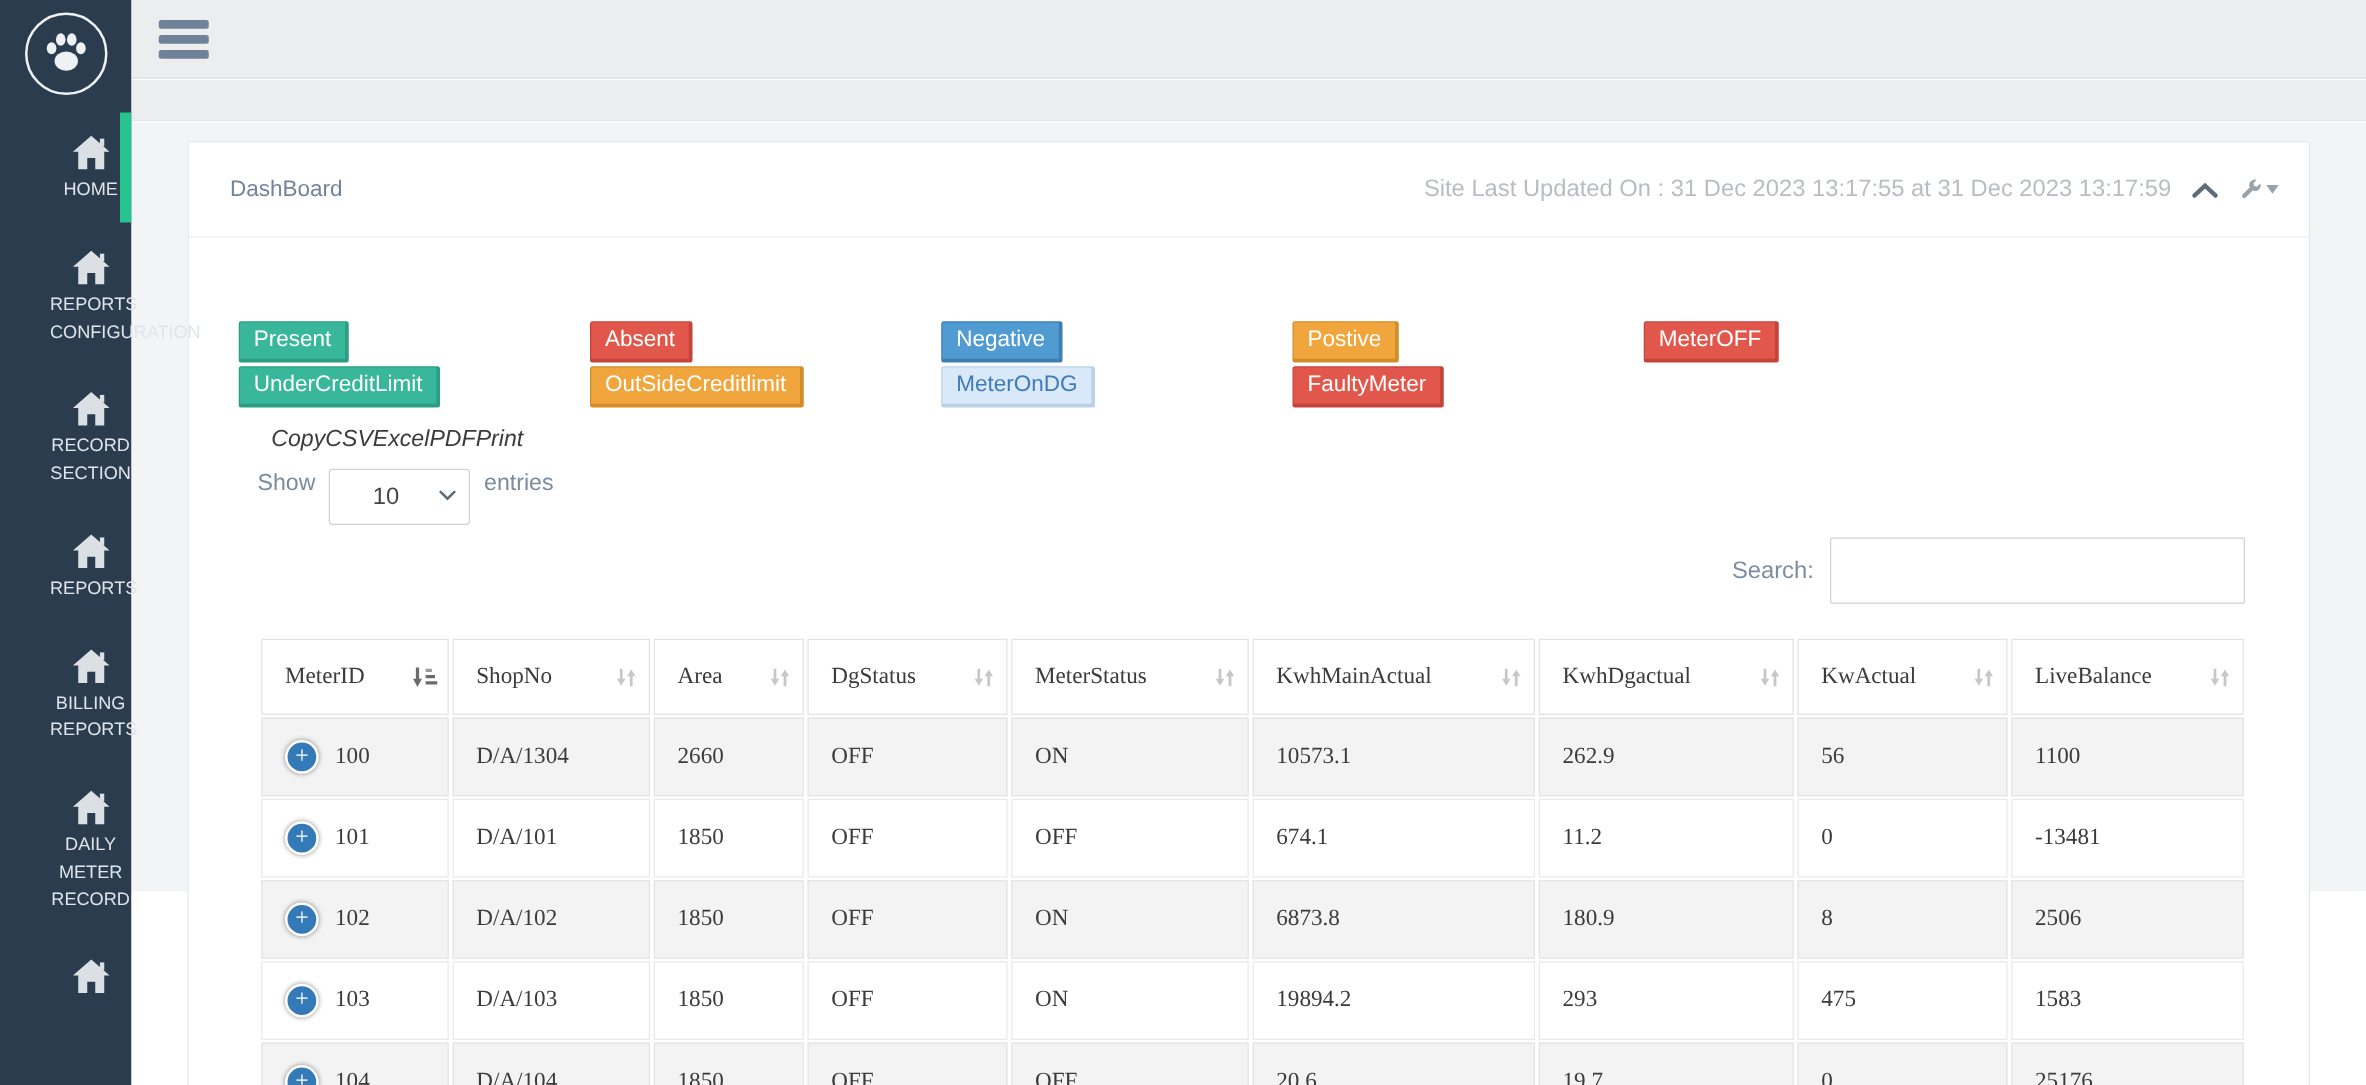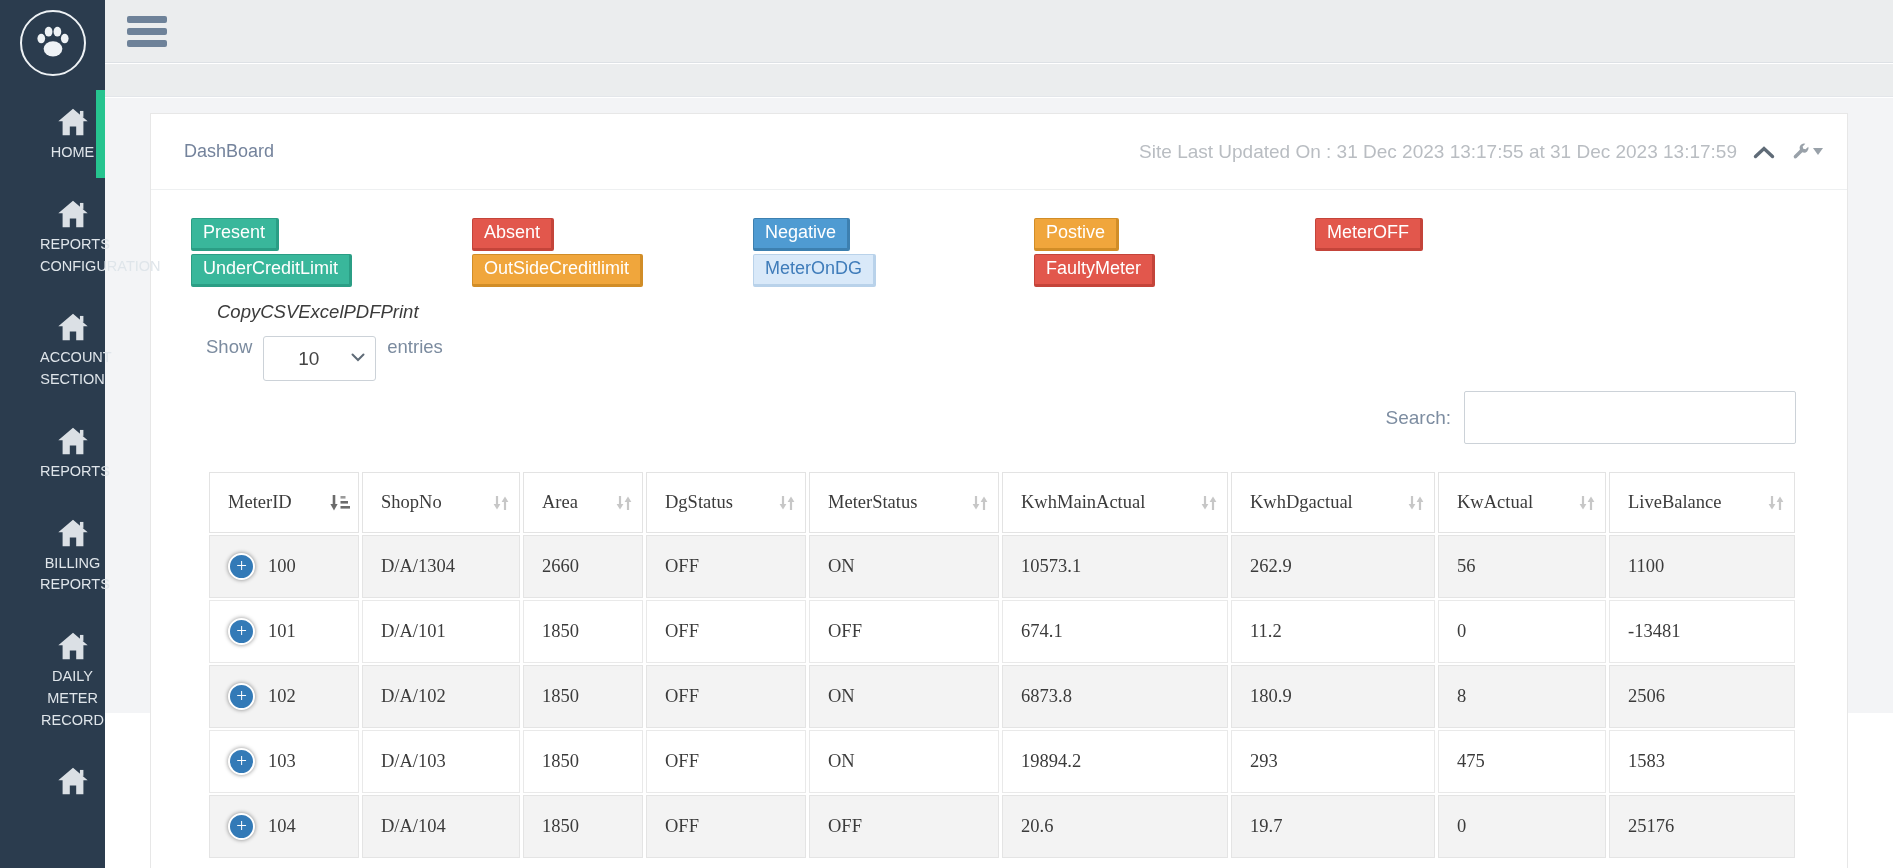--- a/index.html
+++ b/index.html
@@ -37,21 +37,21 @@
   .card-header { display:flex; justify-content:space-between; align-items:center;
     height:76px; padding:0 24px 0 33px; border-bottom:1px solid #eef0f1; }
   .card-title { font-size:18px; color:#74839c; }
   .header-right { display:flex; align-items:center; gap:16px; }
   .updated-text { font-size:19px; color:#b9bdc2; }
   .hdr-icon-btn { cursor:pointer; display:flex; align-items:center; gap:3px; }
 
   
   .legend-row { display:flex; padding:28px 0 0 40px; }
   .legend-col { width:281px; display:flex; flex-direction:column;
-    align-items:flex-start; gap:3px; }
+    align-items:flex-start; gap:3px;margin-top:39px; }
   .badge { font-size:18px; color:#fff; padding:3px 11px 5px; border-radius:2px;
     border:1px solid; border-right-width:3px; border-bottom-width:3px; cursor:pointer; }
   .badge.teal      { background:#39b79b; border-color:#2b9e85; }
   .badge.red       { background:#e2574c; border-color:#c4443a; }
   .badge.orange    { background:#f0a63c; border-color:#d18d27; }
   .badge.blue      { background:#4f9bd2; border-color:#3d80b0; }
   .badge.lightblue { background:#d9e9f9; border-color:#b9d2ea; color:#3f7cba; }
 
   
   .export-row { display:flex; padding:14px 0 0 66px;font-style:italic; }
@@ -116,21 +116,21 @@
         <path d="M12 0.5 L1 10 H4.2 V20.5 H9.6 V13.8 H14.4 V20.5 H19.8 V10 H23 Z" fill="#dbe0e5"></path>
         <rect x="17.2" y="2.2" width="2.6" height="4.5" fill="#dbe0e5"></rect>
       </svg>
       <span class="nav-label">REPORTS CONFIGURATION</span>
     </div>
     <div class="nav-item">
       <svg class="home-svg" width="32" height="28" viewBox="0 0 24 21">
         <path d="M12 0.5 L1 10 H4.2 V20.5 H9.6 V13.8 H14.4 V20.5 H19.8 V10 H23 Z" fill="#dbe0e5"></path>
         <rect x="17.2" y="2.2" width="2.6" height="4.5" fill="#dbe0e5"></rect>
       </svg>
-      <span class="nav-label">ACCOUNT SECTION</span>
+      <span class="nav-label">RECORD SECTION</span>
     </div>
     <div class="nav-item">
       <svg class="home-svg" width="32" height="28" viewBox="0 0 24 21">
         <path d="M12 0.5 L1 10 H4.2 V20.5 H9.6 V13.8 H14.4 V20.5 H19.8 V10 H23 Z" fill="#dbe0e5"></path>
         <rect x="17.2" y="2.2" width="2.6" height="4.5" fill="#dbe0e5"></rect>
       </svg>
       <span class="nav-label">REPORTS</span>
     </div>
     <div class="nav-item">
       <svg class="home-svg" width="32" height="28" viewBox="0 0 24 21">

